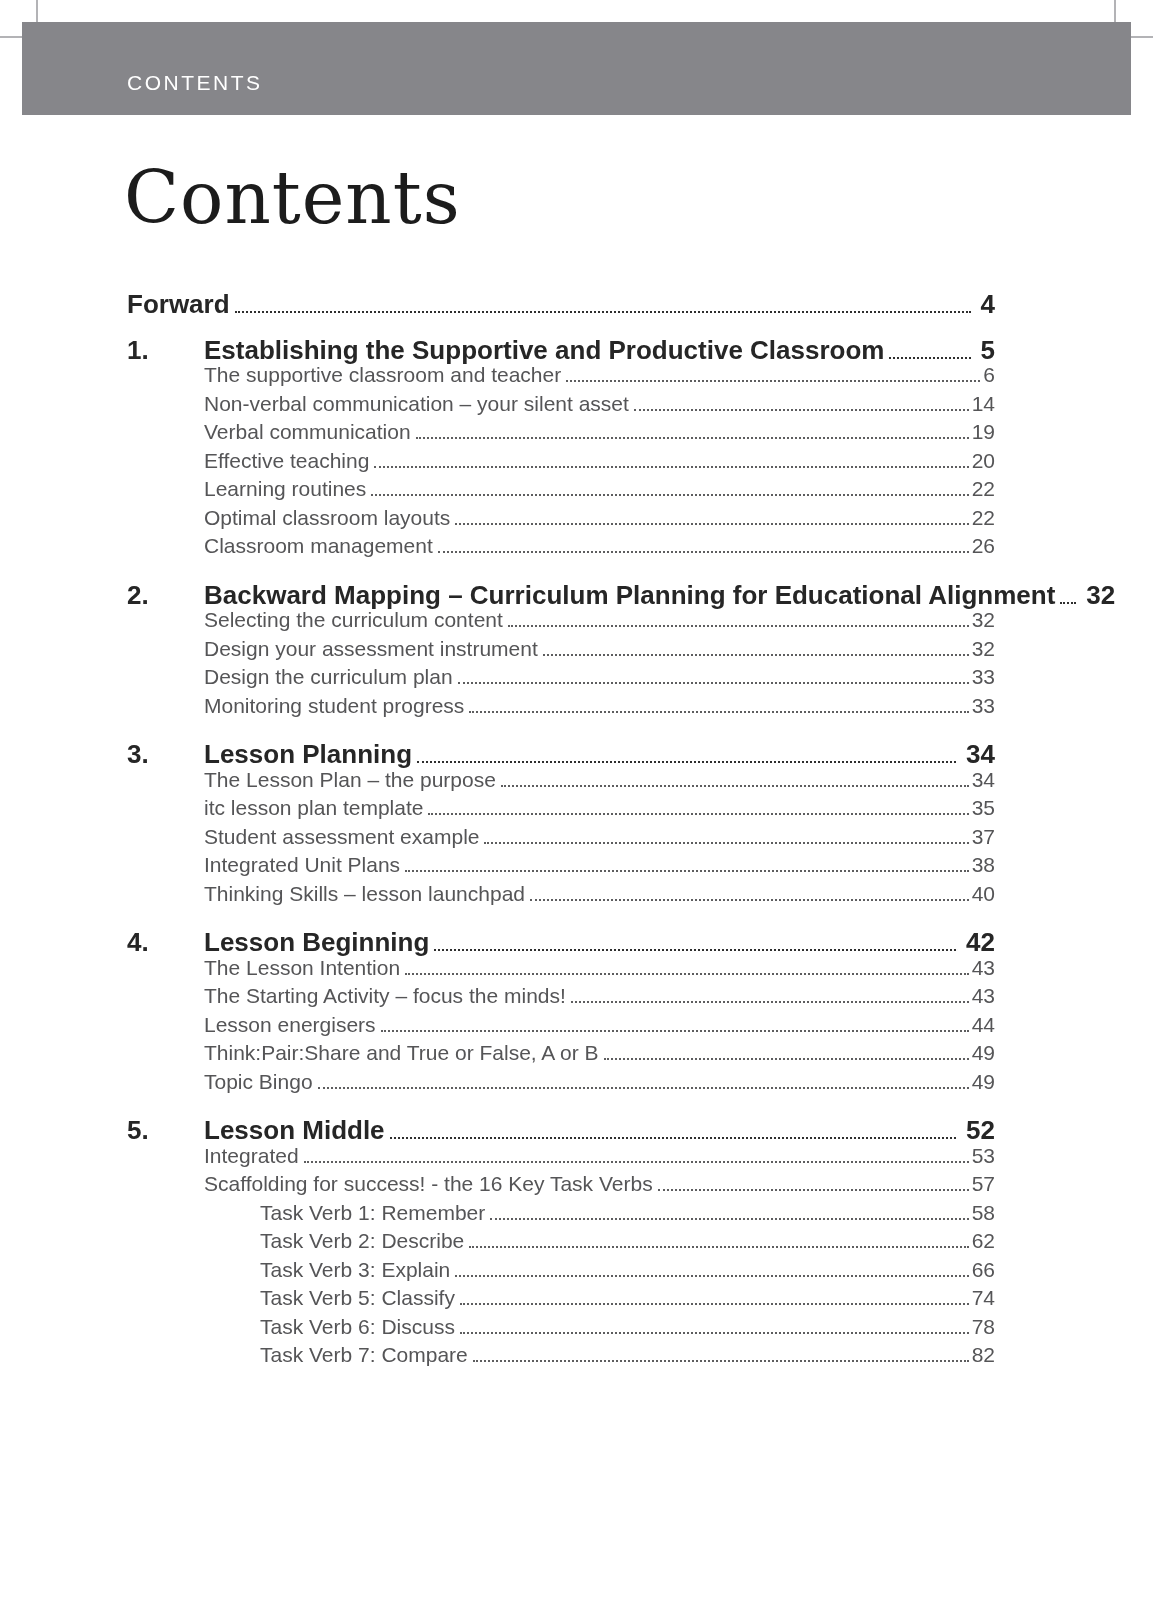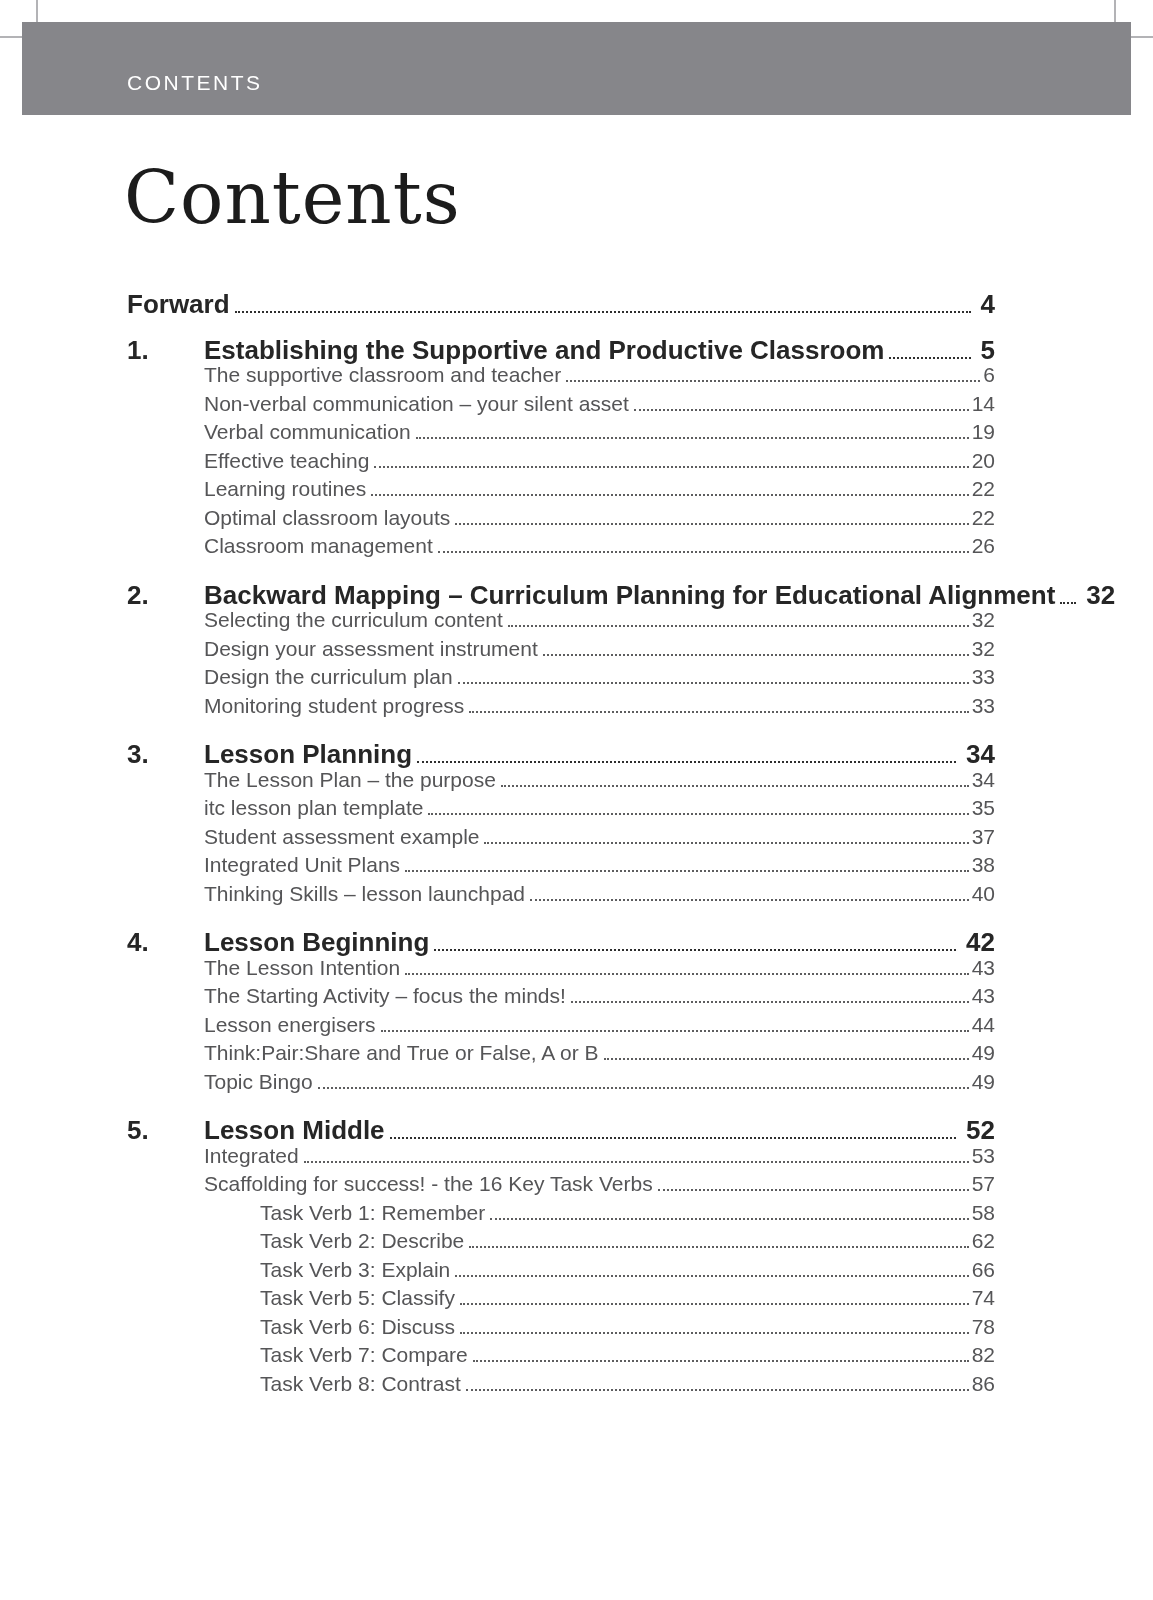--- a/index.html
+++ b/index.html
@@ -272,25 +272,20 @@
         <div class="trow lvl2">
           <span class="ttl">Task Verb 6: Discuss</span>
           <span class="leader"></span>
           <span class="pg">78</span>
         </div>
         <div class="trow lvl2">
           <span class="ttl">Task Verb 7: Compare</span>
           <span class="leader"></span>
           <span class="pg">82</span>
         </div>
-        <div class="trow lvl2">
-          <span class="ttl">Task Verb 8: Contrast</span>
-          <span class="leader"></span>
-          <span class="pg">86</span>
-        </div>
       </div>
     </div>
 
   <div class="folio">2</div>
   <div class="footer-right">
     <span class="copyright">© itc publications Pty Ltd</span>
     <span class="itc-logo">itc</span>
   </div>
 
 </div>

